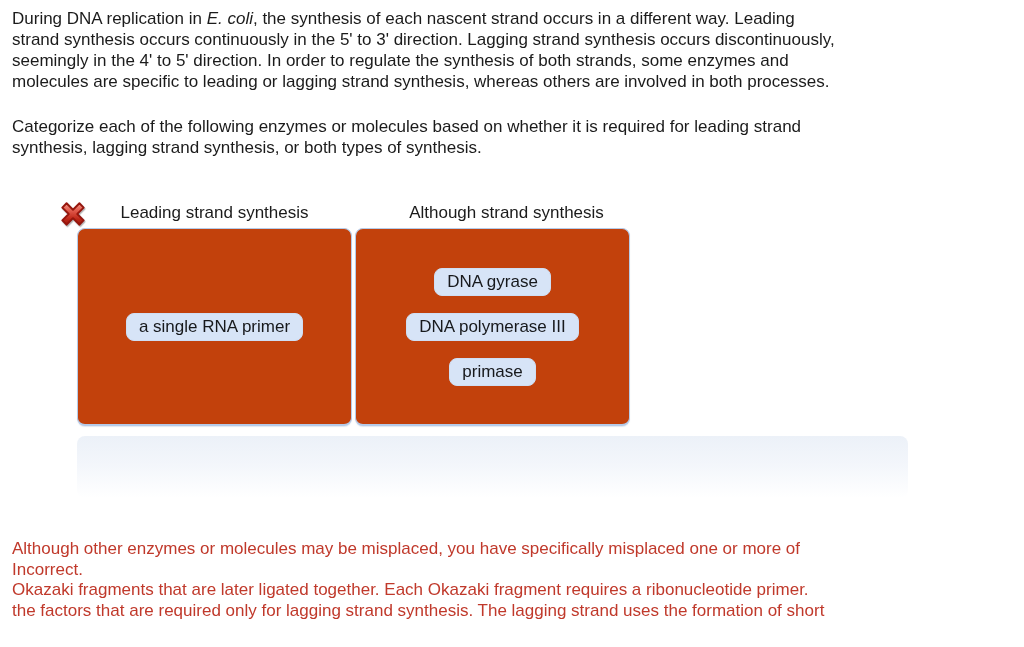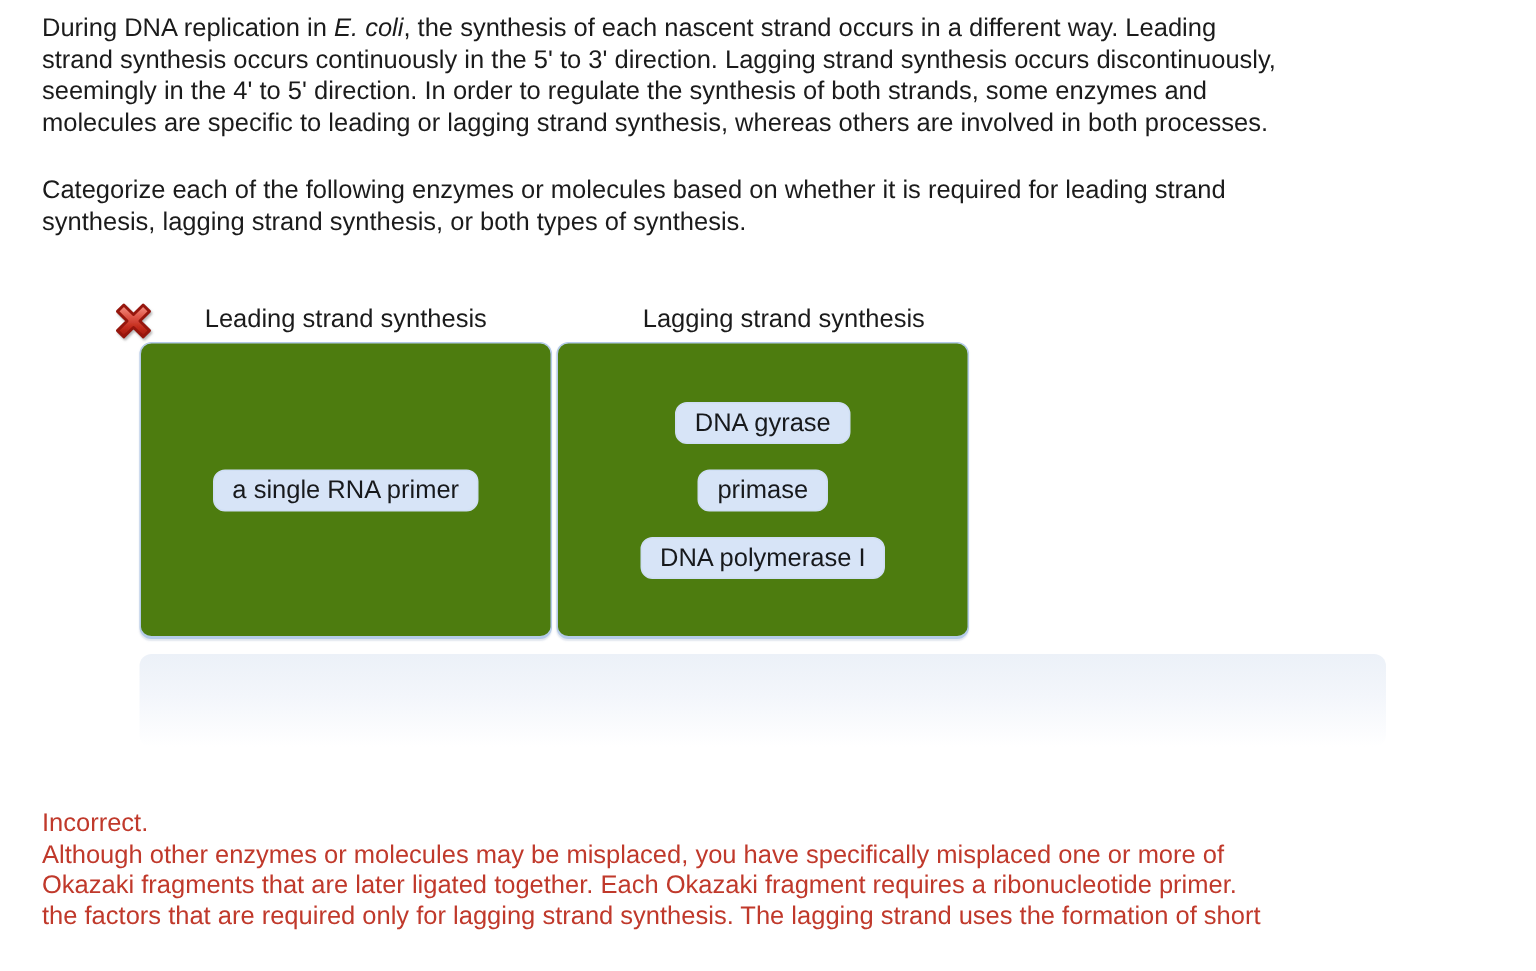--- a/index.html
+++ b/index.html
@@ -12,36 +12,36 @@
   }
   * { box-sizing: border-box; }
   html, body { margin: 0; padding: 0; }
   body {
     width: 1024px; height: 647px;
     background: #ffffff;
     font-family: "Liberation Sans", sans-serif;
     color: var(--text);
     overflow: hidden;
   }
-  .page { padding: 8px 28px 0 28px; }
+  .page { padding: 8px 28px 0 12px; }
   .para { margin: 0; font-size: 17px; line-height: 21px; }
   .pline { display: block; white-space: nowrap; }
   .para2 { margin-top: 24px; }
 
   .bins { position: relative; margin: 45px 0 0 65px; width: 831px; }
   .x-icon { position: absolute; left: -20px; top: -4px; width: 32px; height: 30px; }
   .header-row { display: flex; gap: 17px; height: 25px; align-items: flex-start; }
   .bin-header {
     width: 275px; text-align: center;
     font-size: 17px; line-height: 20px; color: var(--text);
   }
   .box-row { display: flex; gap: 3px; }
   .bin-box {
     width: 275px; height: 198px;
-    background: #4d7c0f;
+    background: #c2410c;
     border: 1px solid var(--bin_border);
     border-bottom-width: 2px;
     border-radius: 8px;
     display: flex; flex-direction: column;
     align-items: center; justify-content: center;
     gap: 17px;
     box-shadow: 0 1px 1px rgba(140,160,190,0.25);
   }
   .chip {
     display: inline-block;
@@ -97,38 +97,38 @@
           <filter id="xs" x="-30%" y="-30%" width="160%" height="160%">
             <feDropShadow dx="0.8" dy="1.2" stdDeviation="0.6" flood-color="#777777" flood-opacity="0.55"></feDropShadow>
           </filter>
         </defs>
         <path d="M 4,8 L 8,4 L 14,10 L 20,4 L 24,8 L 18,14 L 24,20 L 20,24 L 14,18 L 8,24 L 4,20 L 10,14 Z" fill="url(#xg)" stroke="#96170c" stroke-width="1.8" stroke-linejoin="round" filter="url(#xs)"></path>
       </svg>
     </span>
 
     <div class="header-row">
       <div class="bin-header">Leading strand synthesis</div>
-      <div class="bin-header">Lagging strand synthesis</div>
+      <div class="bin-header">Although strand synthesis</div>
     </div>
 
     <div class="box-row">
       <div class="bin-box">
           <span class="chip">a single RNA primer</span>
         </div>
       <div class="bin-box">
           <span class="chip">DNA gyrase</span>
+          <span class="chip">DNA polymerase III</span>
           <span class="chip">primase</span>
-          <span class="chip">DNA polymerase I</span>
         </div>
     </div>
 
     <div class="bank"></div>
 
   </div>
 
   <div class="feedback">
+    <span class="pline">Although other enzymes or molecules may be misplaced, you have specifically misplaced one or more of</span>
     <span class="pline">Incorrect.</span>
-    <span class="pline">Although other enzymes or molecules may be misplaced, you have specifically misplaced one or more of</span>
     <span class="pline">Okazaki fragments that are later ligated together. Each Okazaki fragment requires a ribonucleotide primer.</span>
     <span class="pline">the factors that are required only for lagging strand synthesis. The lagging strand uses the formation of short</span>
   </div>
 
 </div>
 
 </body></html>

